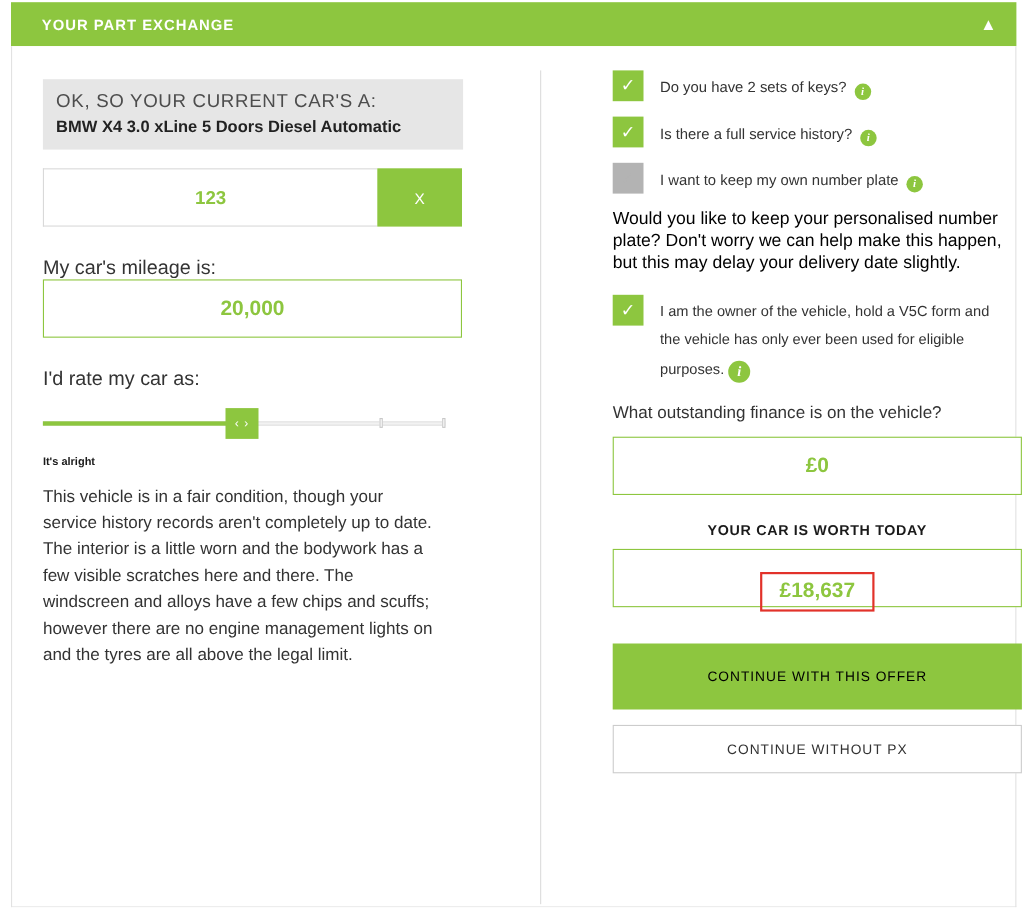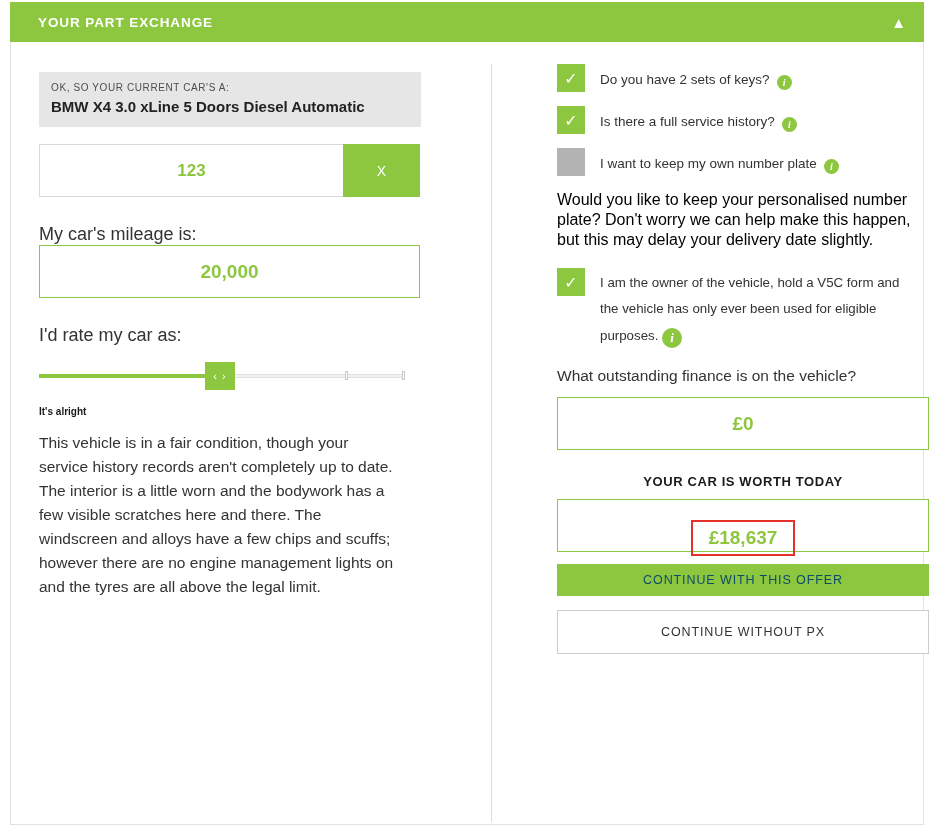--- a/index.html
+++ b/index.html
@@ -71,21 +71,21 @@
     top: 30px;
     width: 392px;
   }
 
   .car-box {
     background: #e6e6e6;
     padding: 10px 12px 12px 12px;
     width: 382px;
   }
   .car-box .small {
-    font-size: 10px;
+    font-size: 17px;
     color: #4d4d4d;
     letter-spacing: 0.6px;
     text-transform: uppercase;
     margin-bottom: 5px;
   }
   .car-box .big {
     font-size: 15px;
     color: #222222;
     font-weight: bold;
   }
@@ -324,25 +324,25 @@
   .worth-highlight {
     border: 2px solid #e2322a;
     padding: 5px 16px;
     color: #8dc63f;
     font-size: 19px;
     font-weight: bold;
     margin-top: 24px;
   }
 
   .btn-primary {
-    margin-top: 12px;
-    width: 372px;
-    height: 32px;
-    background: #8dc63f;
-    color: #0c4a6e;
+    margin-top: 33px;
+    width: 372px;
+    height: 60px;
+    background: #8dc63f;
+    color: #000000;
     font-size: 12.5px;
     letter-spacing: 0.9px;
     display: flex;
     align-items: center;
     justify-content: center;
     border: none;
     text-transform: uppercase;
     font-family: "Liberation Sans", sans-serif;
   }
   .btn-secondary {

